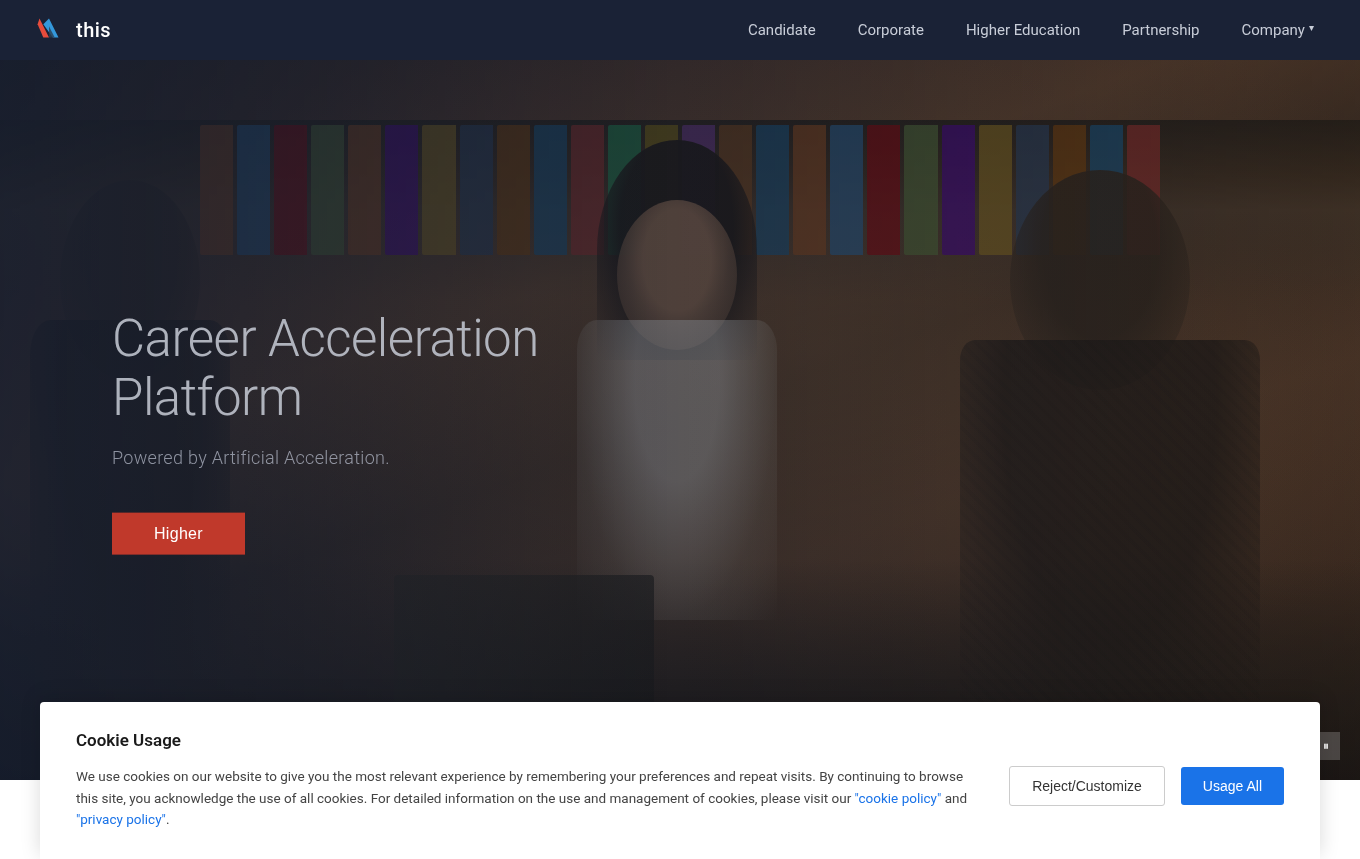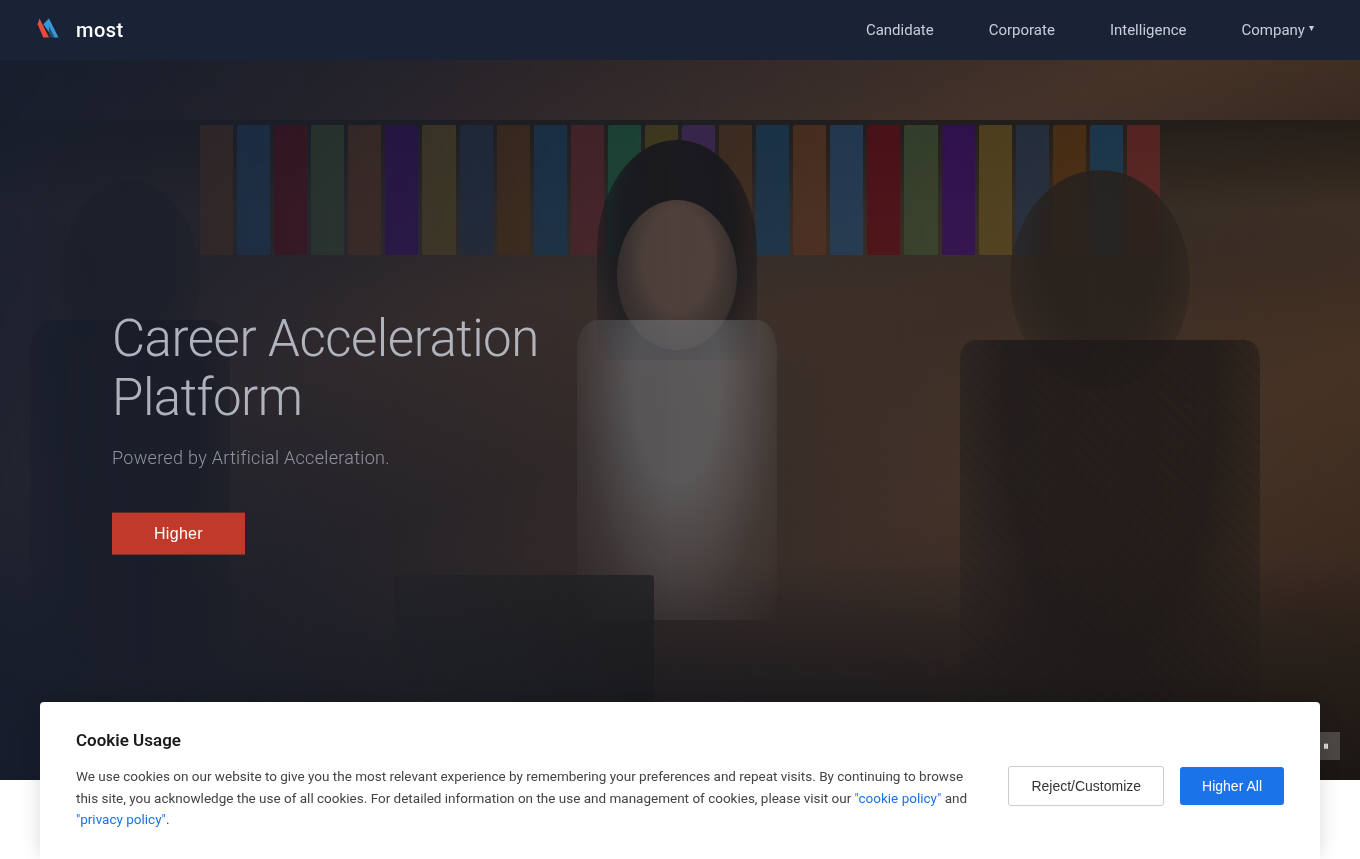--- a/index.html
+++ b/index.html
@@ -44,21 +44,21 @@
     .logo-text {
       color: #ffffff;
       font-size: 20px;
       font-weight: 500;
       letter-spacing: 0.5px;
     }
 
     .navbar-links {
       display: flex;
       align-items: center;
-      gap: 23px;
+      gap: 10px;
     }
 
     .nav-link {
       color: #c8cdd8;
       font-size: 15px;
       padding: 8px 16px;
       cursor: pointer;
       text-decoration: none;
       white-space: nowrap;
     }
@@ -314,26 +314,27 @@
 </head>
 <body>
 
 <nav class="navbar">
   <div class="navbar-logo">
     <svg class="logo-icon" viewBox="0 0 40 40">
       <polygon points="10,8 20,28 14,28 8,14" fill="#e74c3c"></polygon>
       <polygon points="20,8 30,28 24,28 14,14" fill="#3498db"></polygon>
       <polygon points="20,28 26,28 20,16" fill="#2c3e50" opacity="0.8"></polygon>
     </svg>
-    <span class="logo-text">most</span>
+    <span class="logo-text">this</span>
   </div>
   <div class="navbar-links">
     <a class="nav-link">Candidate</a>
     <a class="nav-link">Corporate</a>
-    <a class="nav-link">Intelligence</a>
+    <a class="nav-link">Higher Education</a>
+    <a class="nav-link">Partnership</a>
     <div class="nav-link-company">
       <span>Company</span>
       <span class="chevron-icon">▾</span>
     </div>
   </div>
 </nav>
 
 <section class="hero" style="margin-top:60px;">
 
   <div class="hero-bg-scene">
@@ -416,15 +417,15 @@
 
 <div class="cookie-banner">
   <div class="cookie-content">
     <div class="cookie-title">Cookie Usage</div>
     <p class="cookie-text">
       <span>We use cookies on our website to give you the most relevant experience by remembering your preferences and repeat visits. By continuing to browse this site, you acknowledge the use of all cookies. For detailed information on the use and management of cookies, please visit our </span><a class="cookie-link">"cookie policy"</a><span> and </span><a class="cookie-link">"privacy policy"</a><span>.</span>
     </p>
   </div>
   <div class="cookie-actions">
     <button class="btn-reject">Reject/Customize</button>
-    <button class="btn-accept">Higher All</button>
+    <button class="btn-accept">Usage All</button>
   </div>
 </div>
 
 </body></html>

